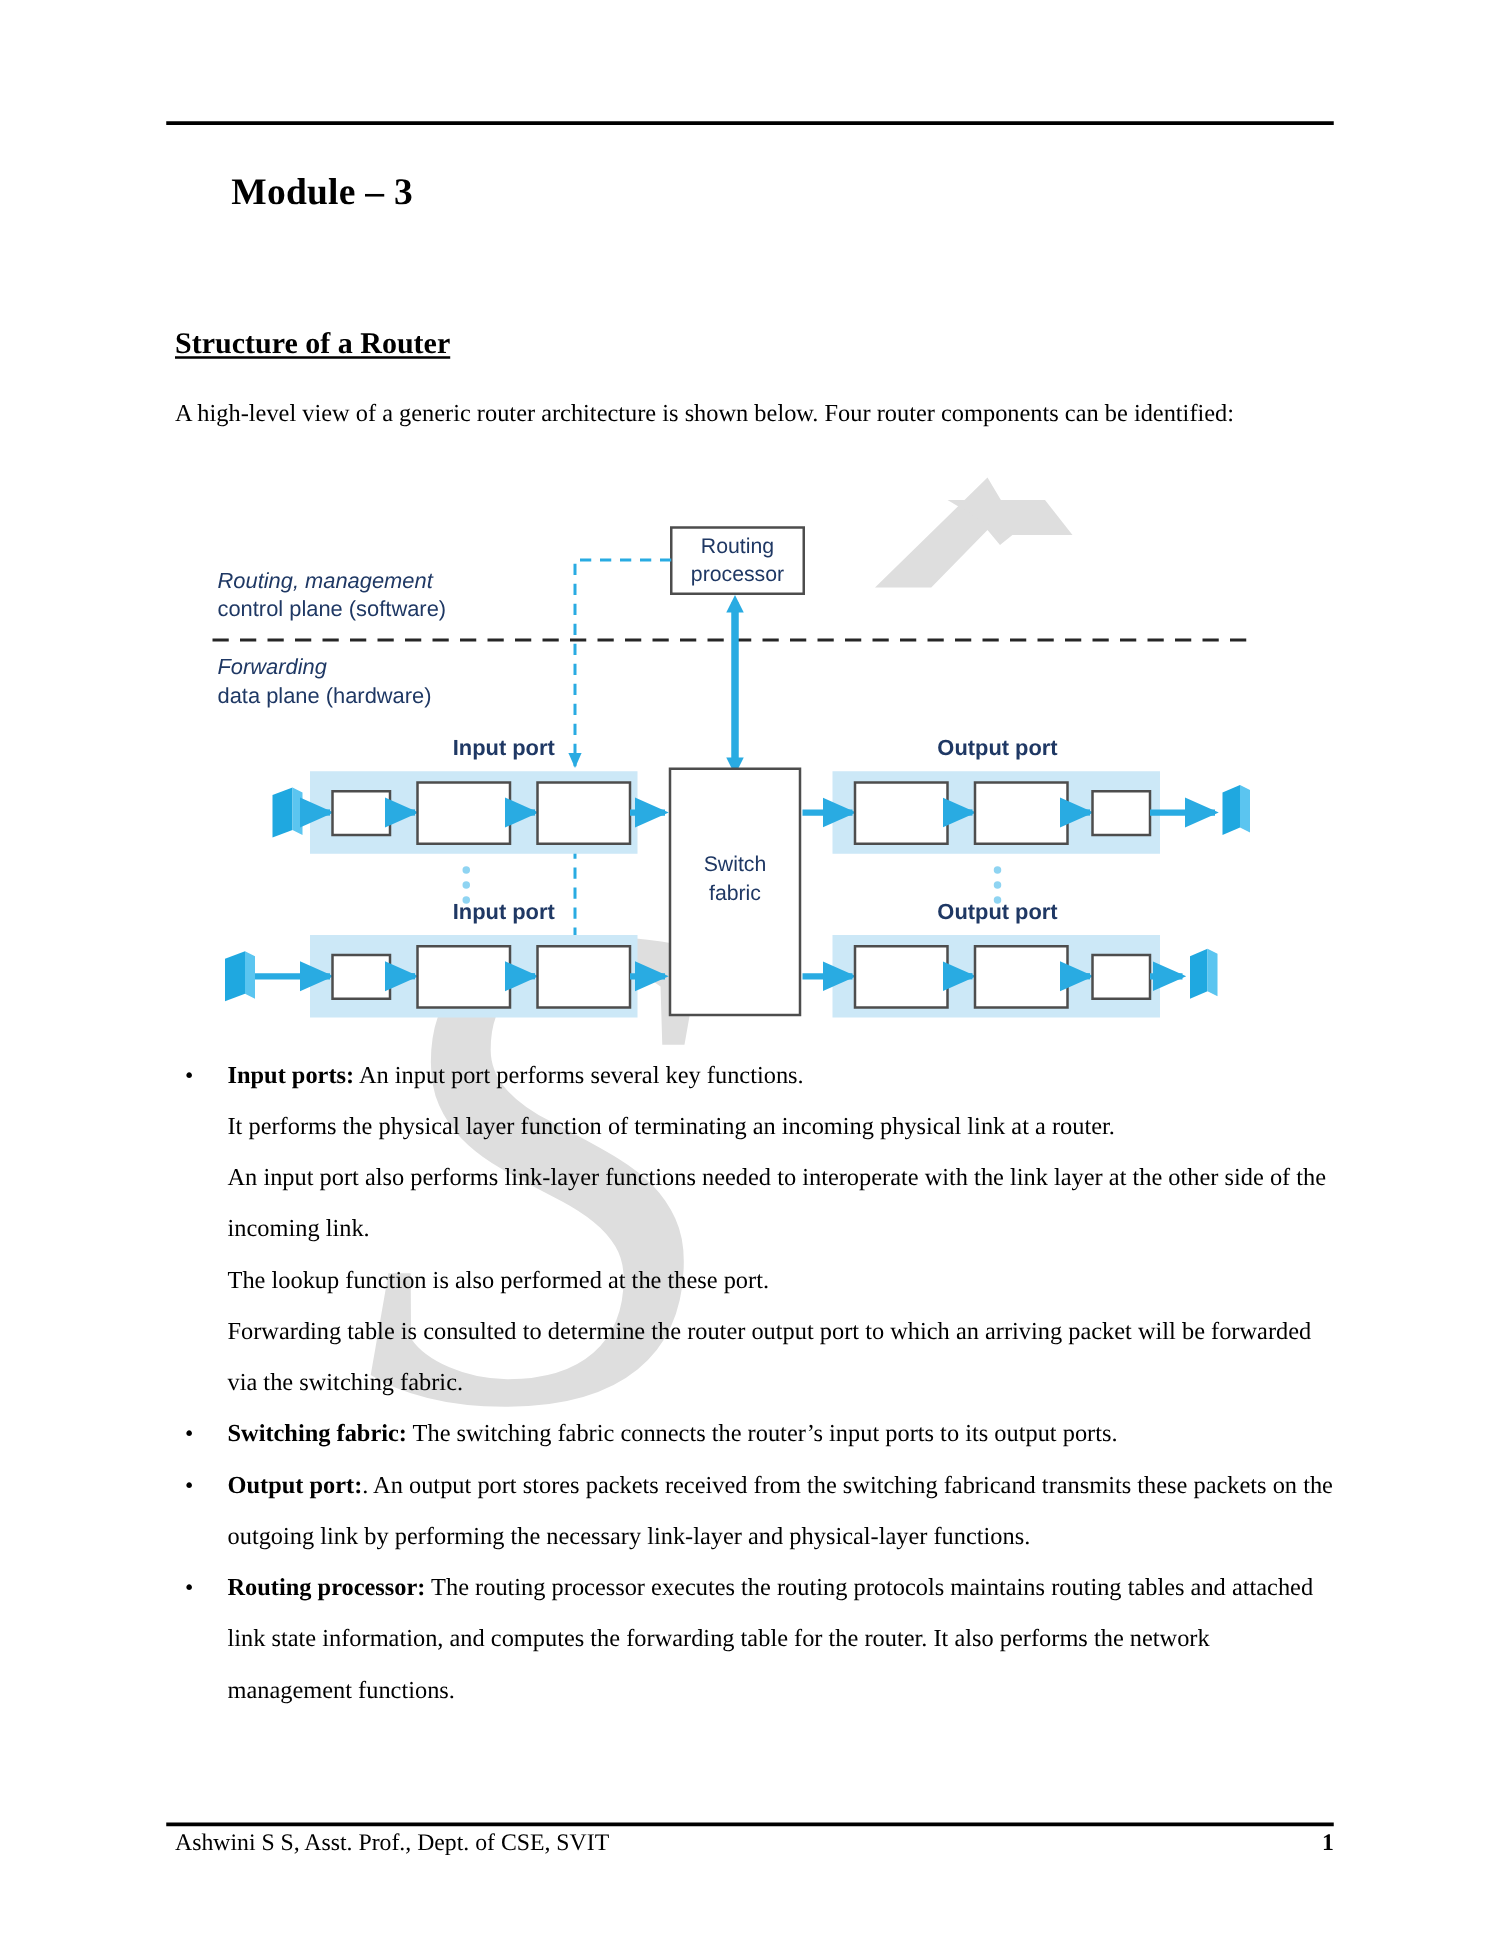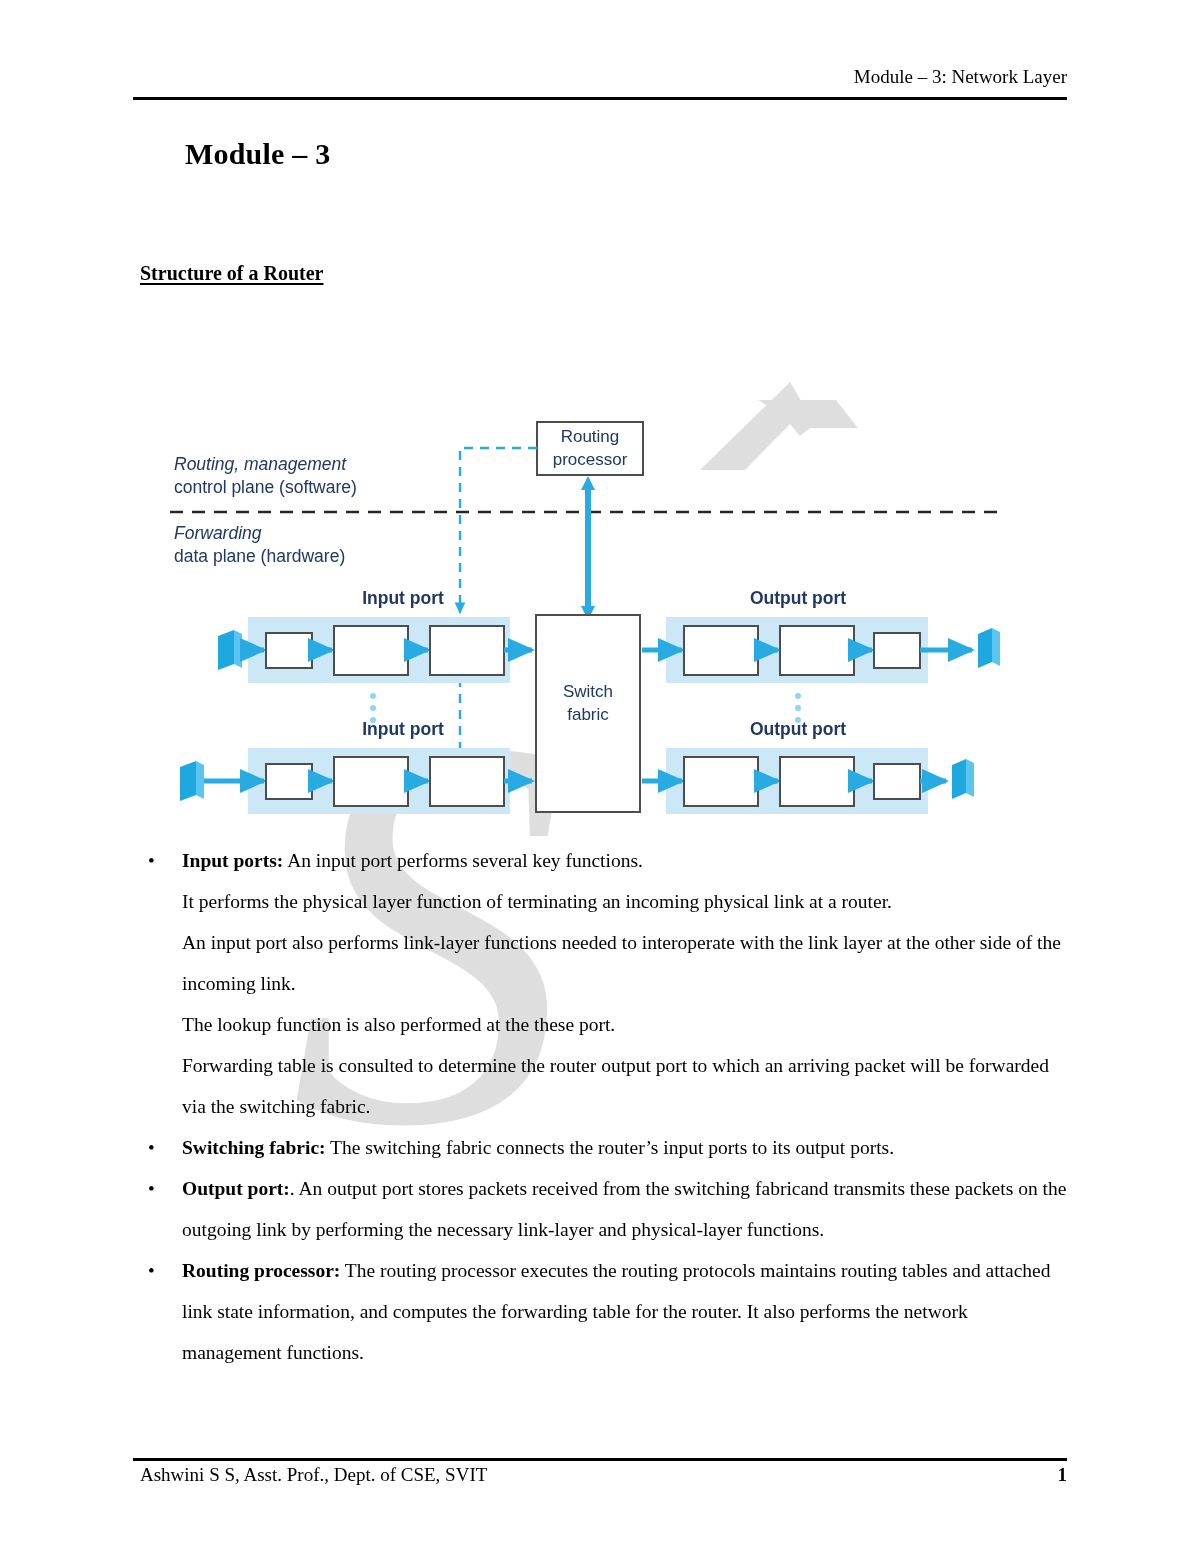--- a/index.html
+++ b/index.html
@@ -68,21 +68,21 @@
     text-align: center;
     font-size: 29px;
     font-weight: bold;
     letter-spacing: 0.5px;
     z-index: 2;
   }
   .section-heading {
     position: absolute;
     left: 140px;
     top: 262px;
-    font-size: 20px;
+    font-size: 24px;
     font-weight: bold;
     text-decoration: underline;
     text-underline-offset: 3px;
     z-index: 2;
   }
 
   .intro {
     position: absolute;
     left: 140px;
     top: 312px;
@@ -159,25 +159,25 @@
 <div class="page">
 
   <svg class="watermark" viewBox="0 0 1200 1553">
     <g fill="#dedede">
       <path d="M790 382 L700 470 L745 470 L790 424 L800 436 L815 424 L790 382 Z"></path>
       <path d="M758 400 L836 400 L858 428 L805 428 Z"></path>
     </g>
     <text x="430" y="1120" font-family="'Liberation Serif', serif" font-size="560" fill="#dedede" text-anchor="middle" font-style="italic">S</text>
   </svg>
 
-  <div class="header">Module – 3: Network Layer</div>
   <div class="header-rule"></div>
 
   <div class="module-title">Module – 3</div>
   <div class="section-heading">Structure of a Router</div>
+  <div class="intro">A high-level view of a generic router architecture is shown below. Four router components can be identified:</div>
 
   <div class="figure">
     <svg class="fig-svg" width="870" height="420" viewBox="0 0 870 420">
       <defs>
         <marker id="ar" viewBox="0 0 10 10" refX="8" refY="5" markerWidth="6" markerHeight="6" orient="auto">
           <path d="M0,1 L9,5 L0,9 z" fill="#29ABE2"></path>
         </marker>
         <marker id="arD" viewBox="0 0 10 10" refX="8" refY="5" markerWidth="5.5" markerHeight="5.5" orient="auto">
           <path d="M0,1 L9,5 L0,9 z" fill="#29ABE2"></path>
         </marker>

